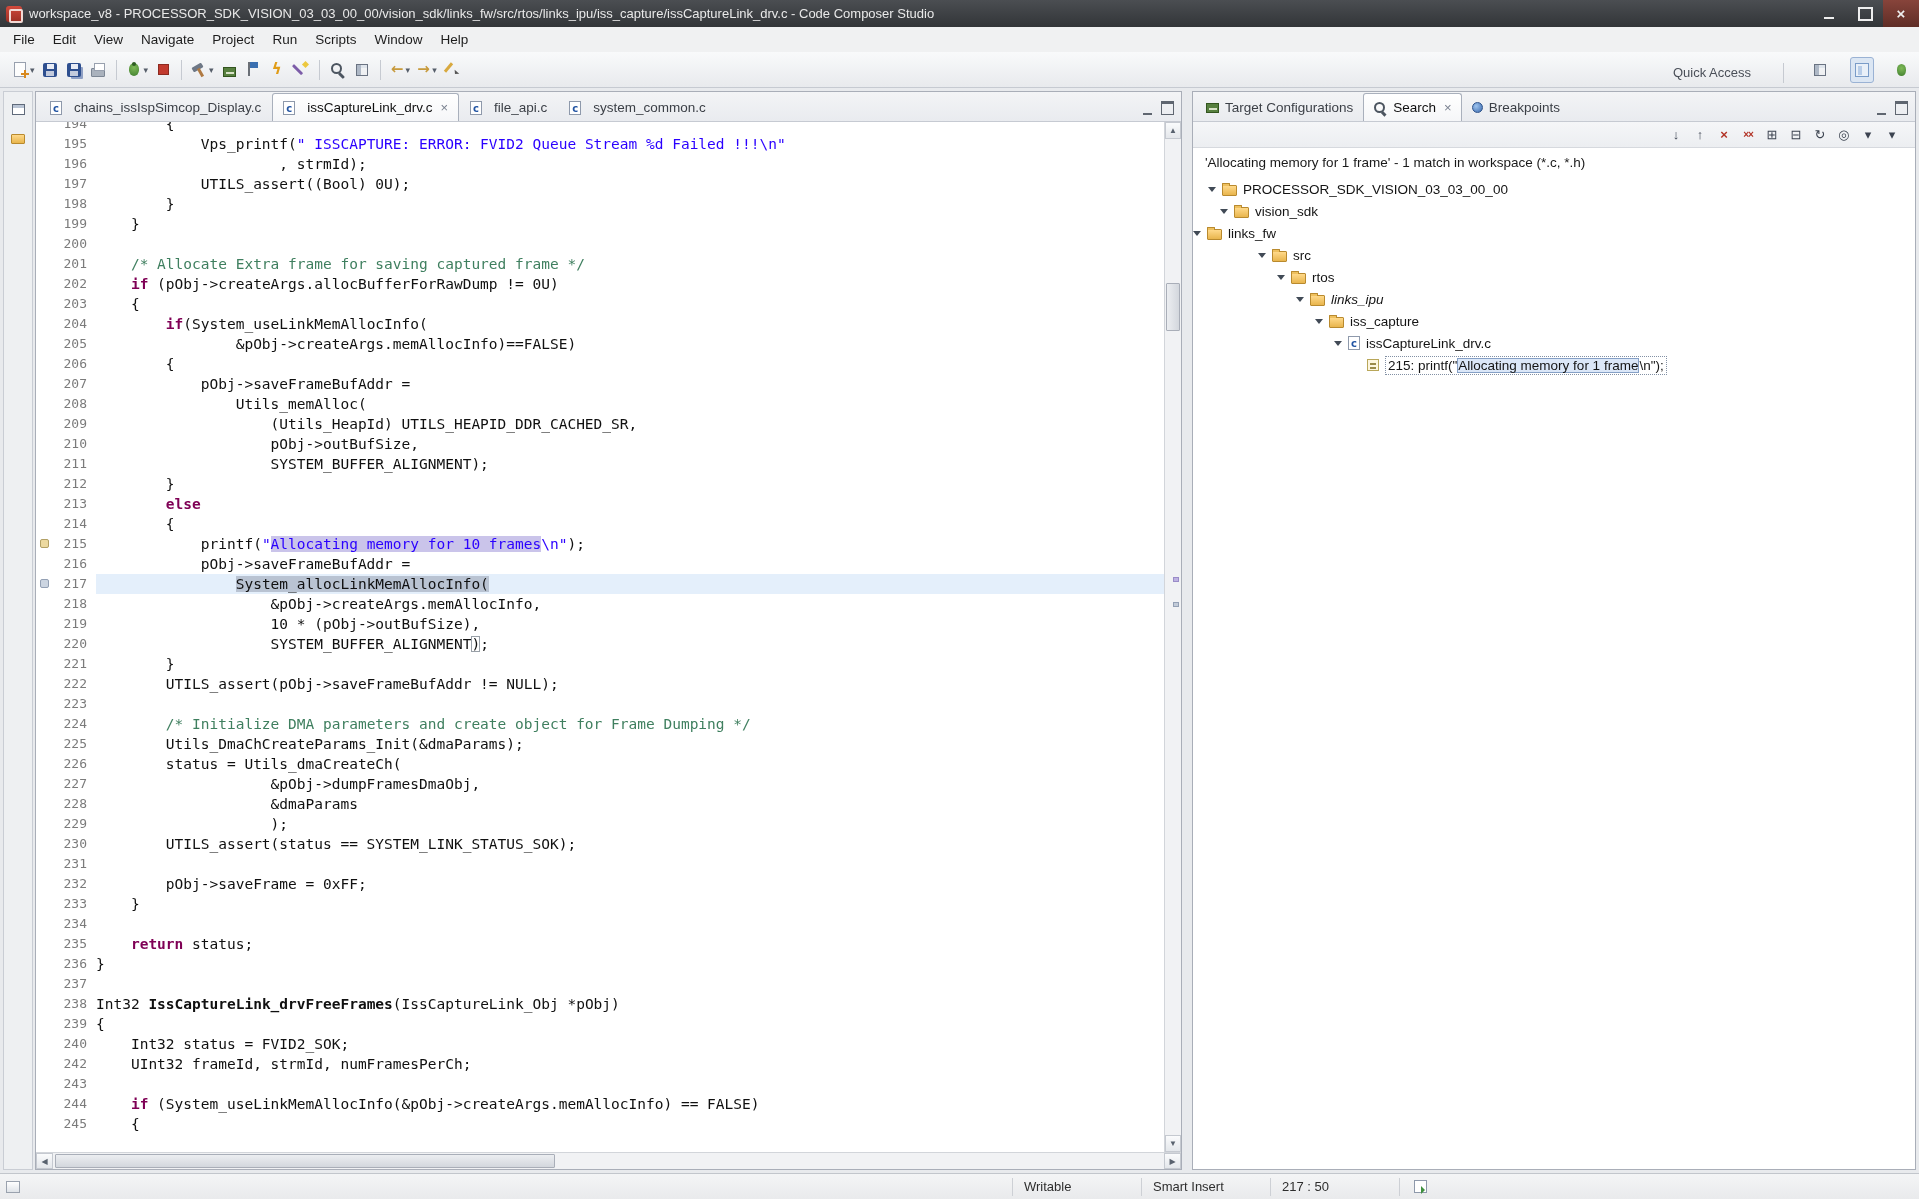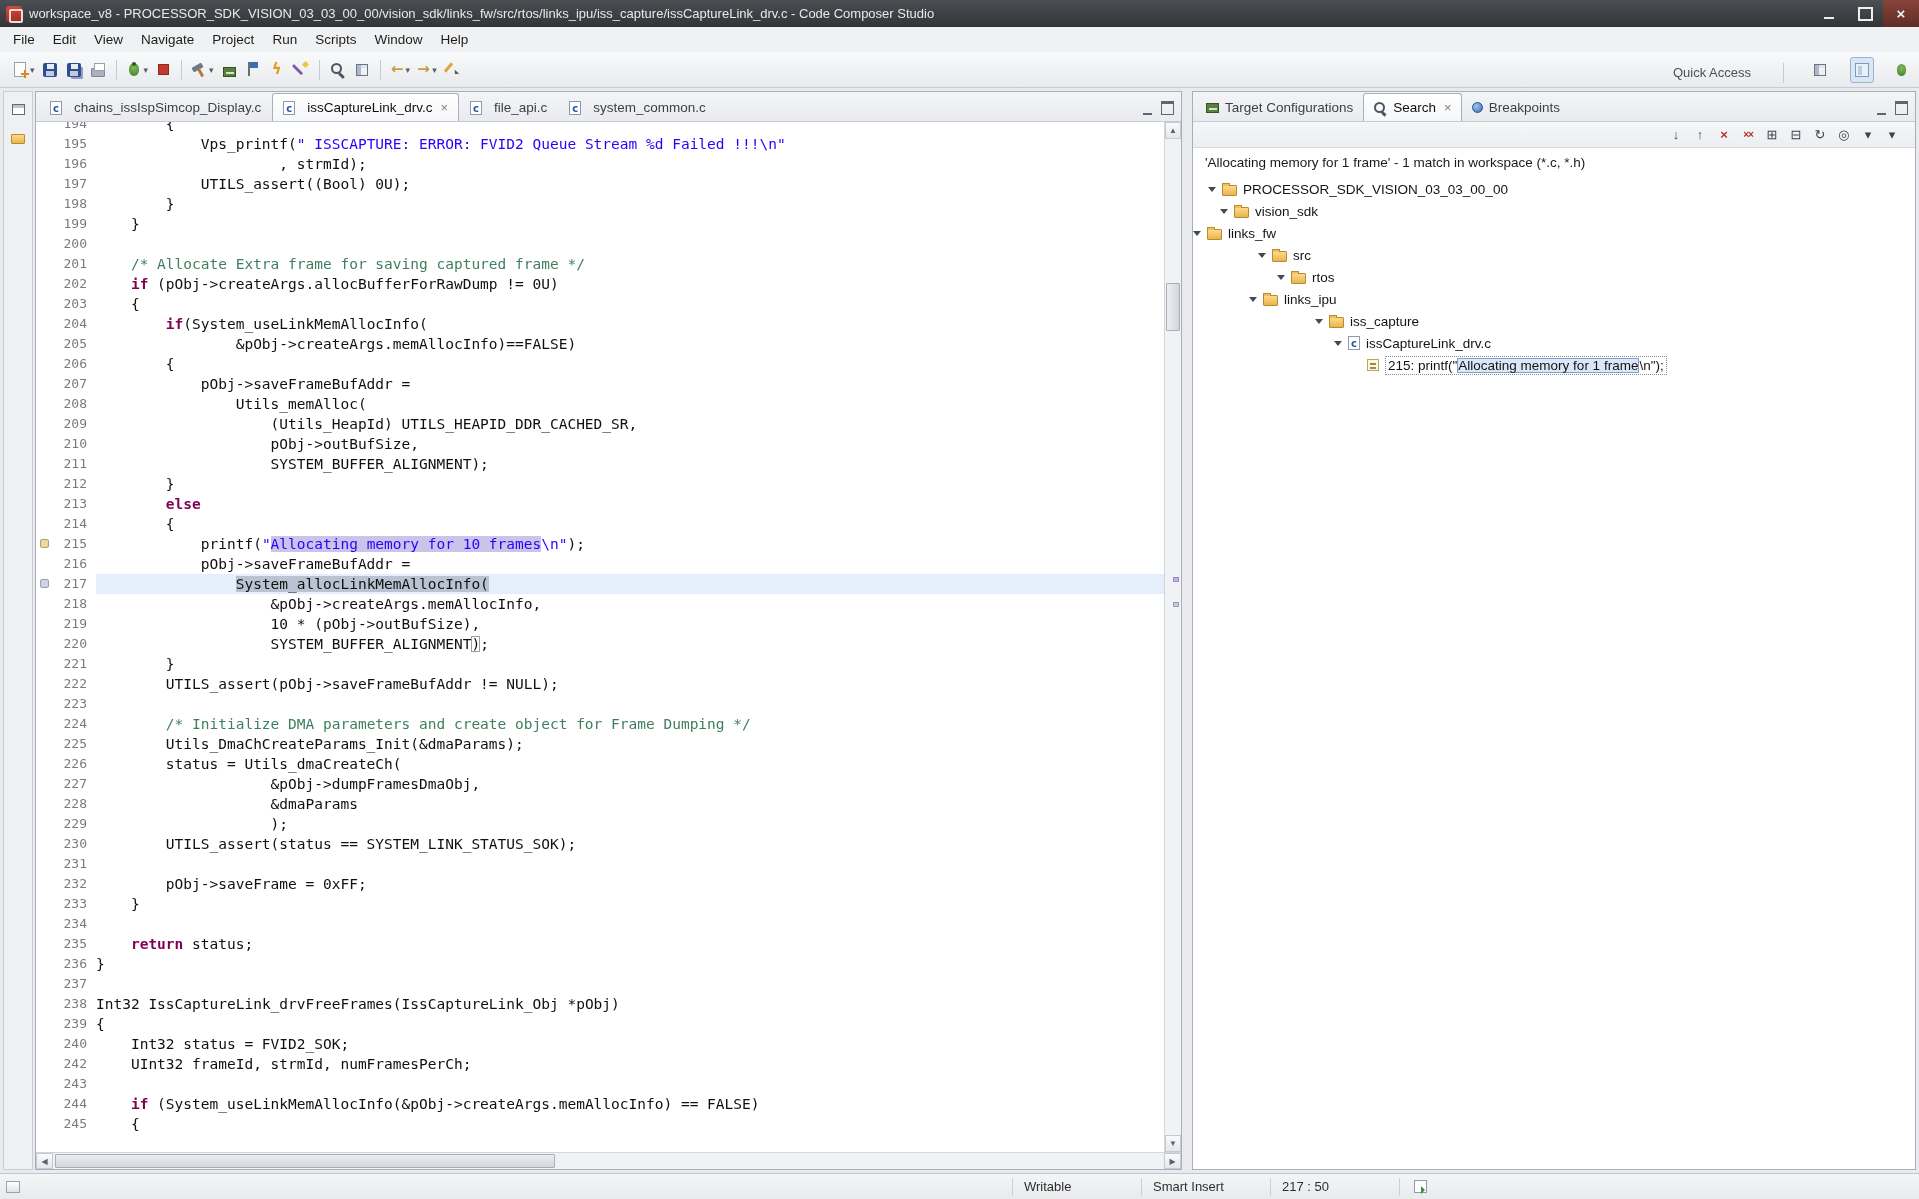--- a/index.html
+++ b/index.html
@@ -107,21 +107,21 @@
   .mk{width:9px;height:9px;margin-top:5px;border-radius:2px;display:block}
   .mk-search{background:#ecd9a0;border:1px solid #b2a065}
   .mk-occ{background:#ccd5e1;border:1px solid #93a0b4}
   .lnum{flex:0 0 44px;text-align:right;padding-right:9px;color:#7b7b7b;
     font-family:"DejaVu Sans Mono","Liberation Mono",monospace;font-size:13px}
   .ltext{flex:1}
   .code-row.current .ltext{background:#e4effb}
   .k{color:#7f0055;font-weight:bold}
   .s{color:#2a00ff}
   .c{color:#3f7f5f}
-  .fn{font-weight:normal}
+  .fn{font-weight:bold}
   .hl{background:#cac4ea}
   .sel{background:#b9c3d2}
   .br{box-shadow:inset 0 0 0 1px #99a0a8}
 
   
   .vscroll{flex:0 0 17px;border-left:1px solid #d2d5da;background:#f1f2f4;display:flex;flex-direction:column}
   .sb-arrow{flex:0 0 17px;background:linear-gradient(#fafbfc,#e4e7eb);border:1px solid #c5c9d0;
     display:flex;align-items:center;justify-content:center;font-size:8px;color:#59626e}
   .v-track{flex:1;position:relative}
   .v-thumb{position:absolute;left:1px;right:1px;top:144px;height:48px;border:1px solid #a9aeb8;border-radius:1px;
@@ -435,21 +435,21 @@
           <button class="vtbtn">▾</button>
         </div>
       <div class="search-content">
         <div class="search-summary">'Allocating memory for 1 frame' - 1 match in workspace (*.c, *.h)</div>
         <div class="tree" id="searchTree">
             <div class="tree-row" style="padding-left: 8px; margin-left: 7px;"><span class="tri"></span><span class="icon-folder"></span><span class="tree-label">PROCESSOR_SDK_VISION_03_03_00_00</span></div>
             <div class="tree-row" style="padding-left: 27px;"><span class="tri"></span><span class="icon-folder"></span><span class="tree-label">vision_sdk</span></div>
             <div class="tree-row" style=""><span class="tri"></span><span class="icon-folder"></span><span class="tree-label">links_fw</span></div>
             <div class="tree-row" style="padding-left: 65px;"><span class="tri"></span><span class="icon-folder"></span><span class="tree-label">src</span></div>
             <div class="tree-row" style="padding-left: 84px;"><span class="tri"></span><span class="icon-folder"></span><span class="tree-label">rtos</span></div>
-            <div class="tree-row" style="padding-left: 56px;"><span class="tri"></span><span class="icon-folder"></span><span class="tree-label">links_ipu</span></div>
+            <div class="tree-row" style="padding-left: 103px; font-style: italic;"><span class="tri"></span><span class="icon-folder"></span><span class="tree-label">links_ipu</span></div>
             <div class="tree-row" style="padding-left: 122px;"><span class="tri"></span><span class="icon-folder"></span><span class="tree-label">iss_capture</span></div>
             <div class="tree-row" style="padding-left: 141px;"><span class="tri"></span><span class="icon-cfile"></span><span class="tree-label">issCaptureLink_drv.c</span></div>
             <div class="tree-row" style="padding-left: 160px;"><span class="tri-sp"></span><span class="icon-match"></span><span class="match-line"><span>215: printf("</span><span class="match-text">Allocating memory for 1 frame</span><span>\n");</span></span></div>
           </div>
       </div>
     </div>
 
   </div>
 
   <div class="statusbar">

